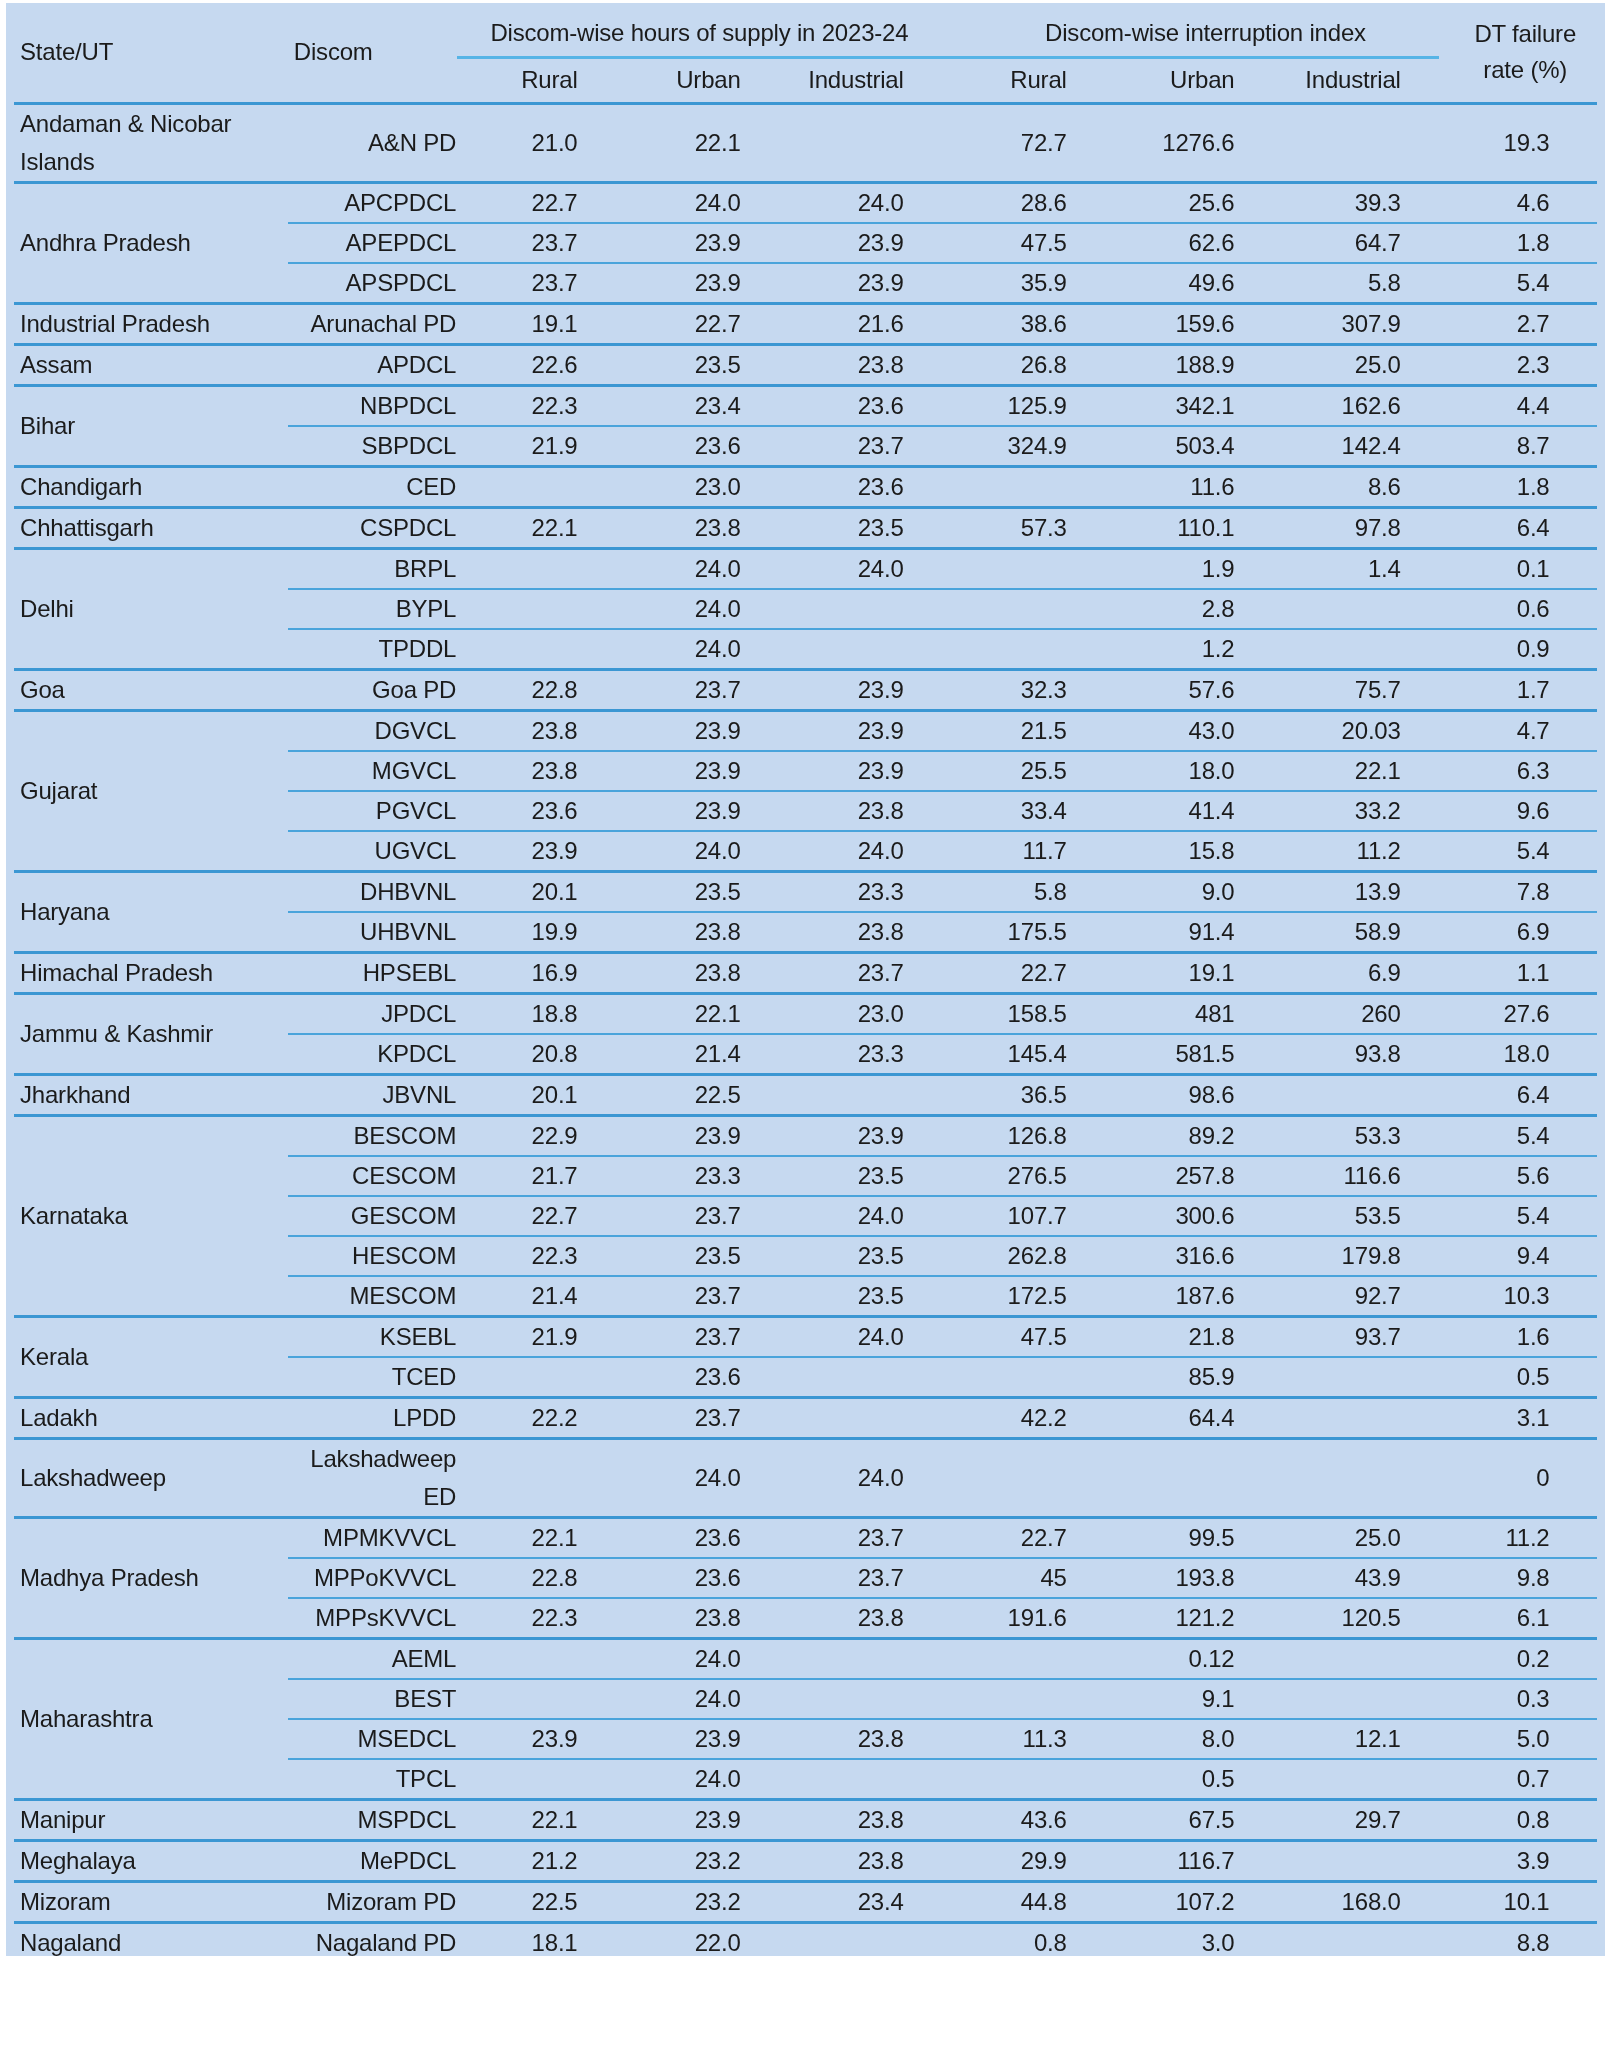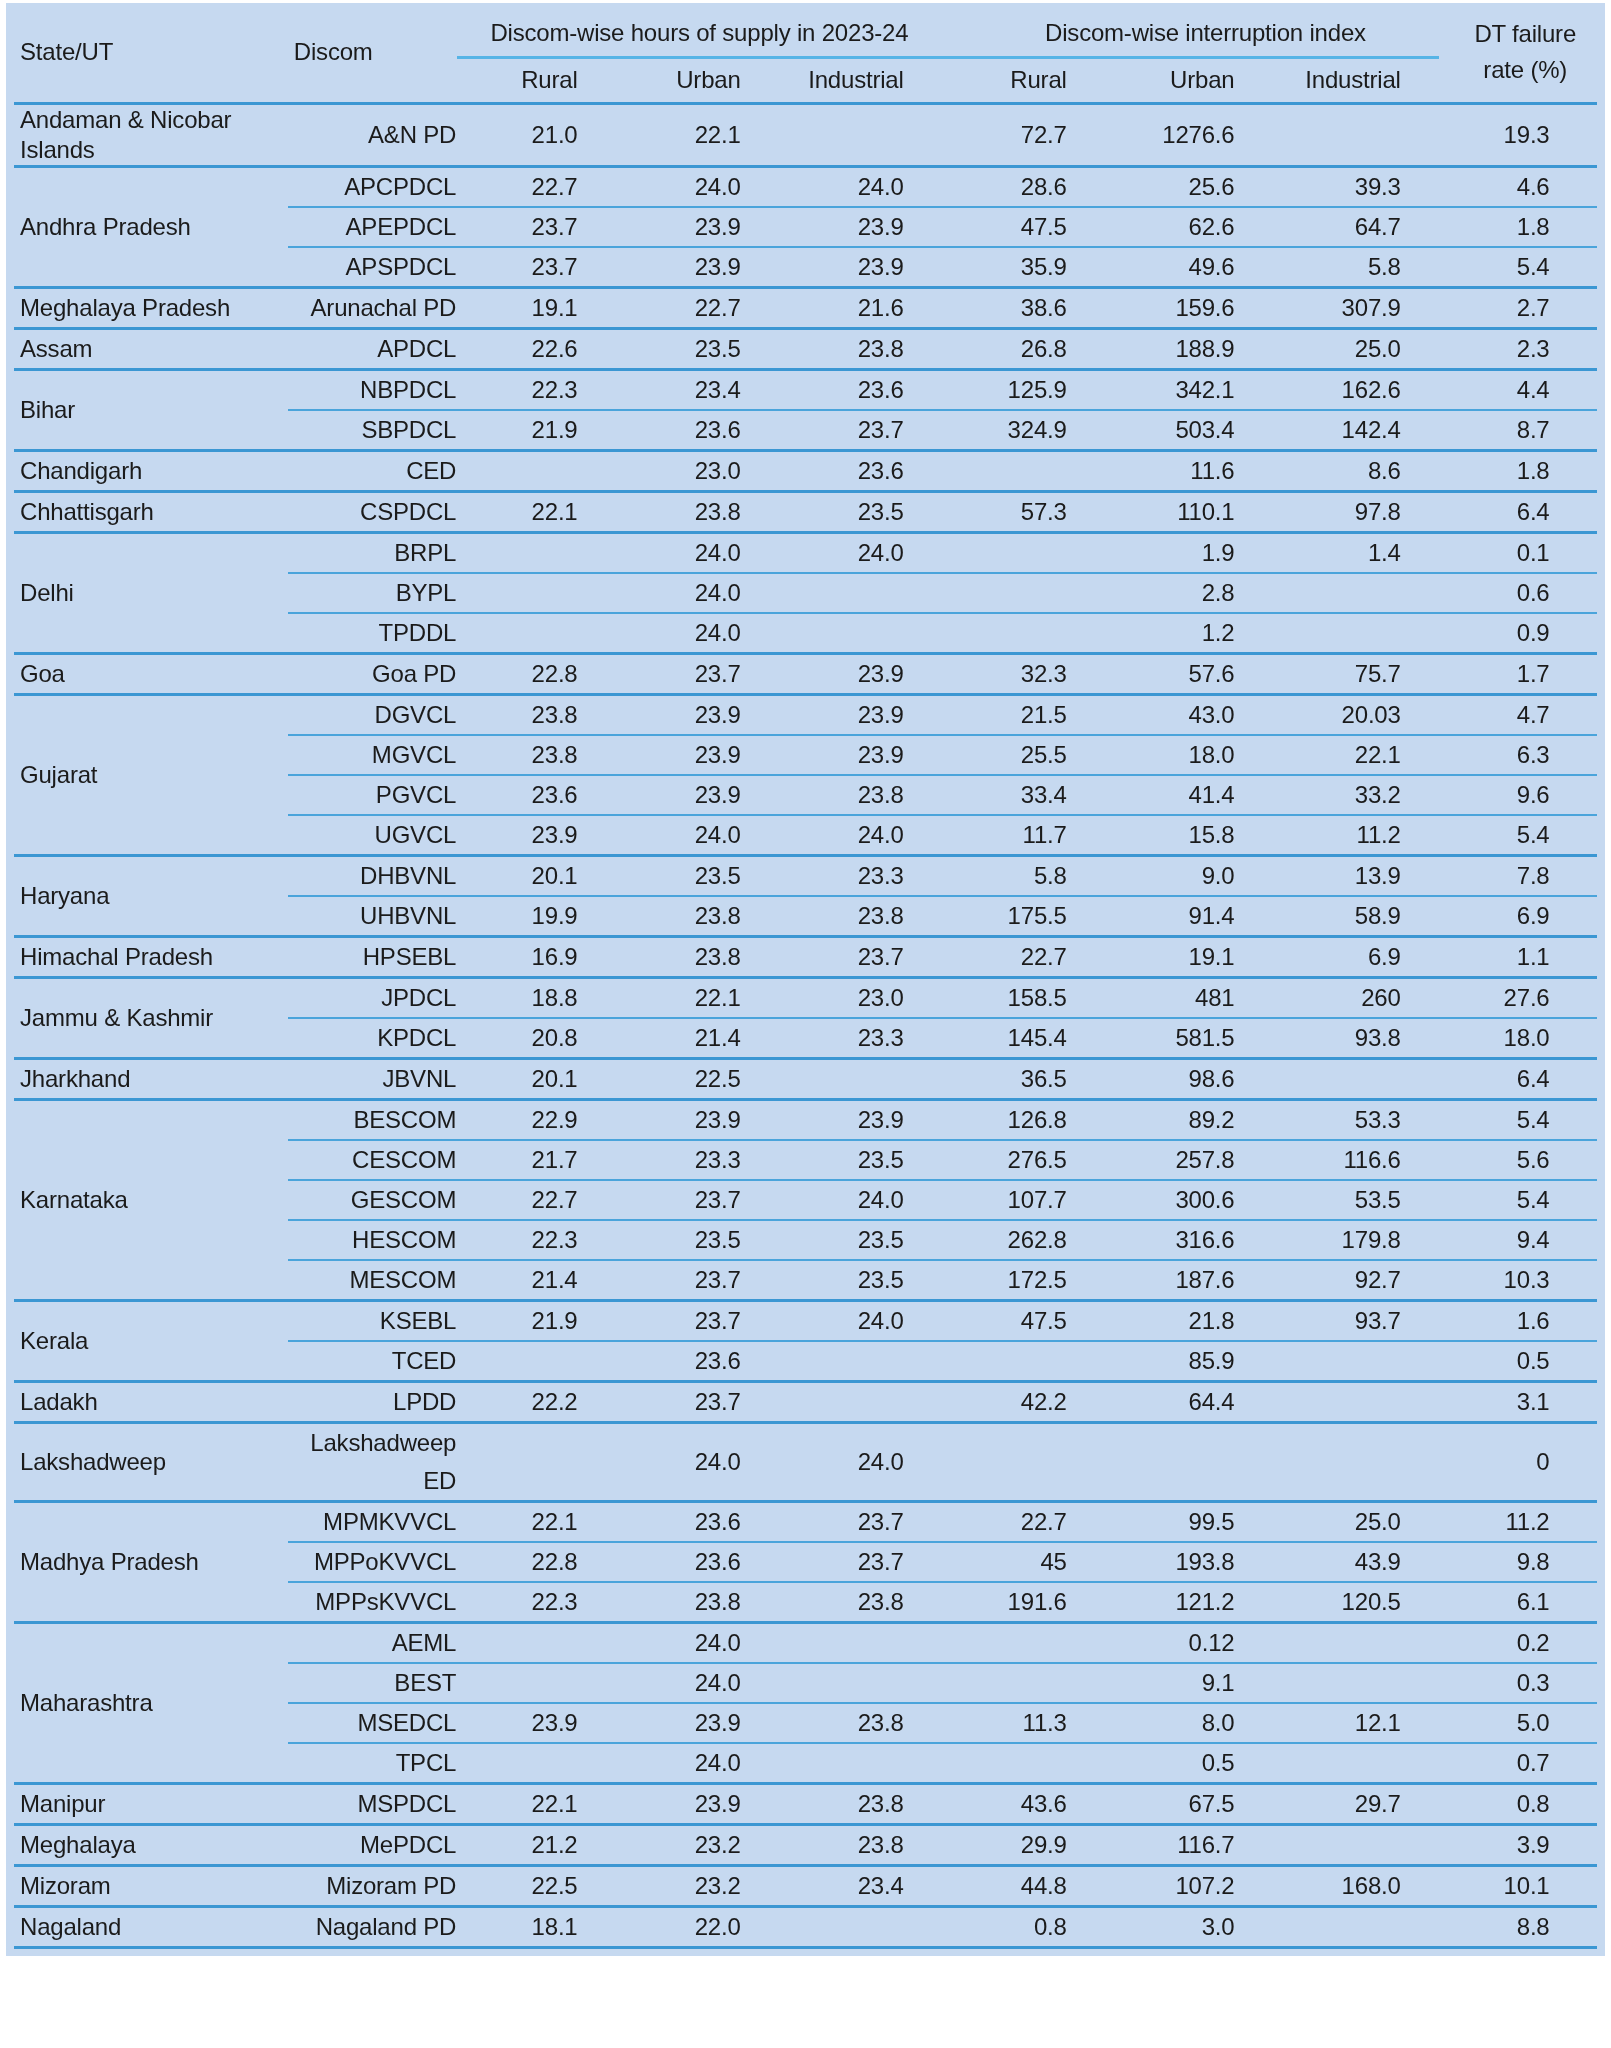--- a/index.html
+++ b/index.html
@@ -37,21 +37,21 @@
   th.group{
     text-align:center;vertical-align:bottom;padding-bottom:9px;
     border-bottom:3px solid var(--line-light);
   }
   th.group.g2{padding-left:2%;}
   th.num, td.num{text-align:right;padding-right:2.4%;}
   th.dt-head{text-align:center;vertical-align:middle;line-height:1.5;padding-left:1%;}
   td.num.dt{padding-right:3.0%;}
   th.hrule{border-bottom:3px solid var(--line-strong);}
   tbody td{line-height:34px;padding-top:0;padding-bottom:0;vertical-align:middle;}
-  td.state{text-align:left;padding-left:6px;line-height:30px;}
+  td.state{text-align:left;padding-left:6px;line-height:38px;}
   td.discom{text-align:right;line-height:38px;}
   tr.inner td:not(.state){border-bottom:2px solid var(--line);}
   tr.group-end td{border-bottom:3px solid var(--line-strong);}
   td.state{border-bottom:3px solid var(--line-strong);}
 </style>
 </head>
 <body>
 
 <div class="page">
 
@@ -126,21 +126,21 @@
             <td class="discom">APSPDCL</td>
             <td class="num">23.7</td>
             <td class="num">23.9</td>
             <td class="num">23.9</td>
             <td class="num">35.9</td>
             <td class="num">49.6</td>
             <td class="num">5.8</td>
             <td class="num dt">5.4</td>
           </tr>
           <tr class="group-end">
-            <td class="state" rowspan="1">Meghalaya Pradesh</td>
+            <td class="state" rowspan="1">Industrial Pradesh</td>
             <td class="discom">Arunachal PD</td>
             <td class="num">19.1</td>
             <td class="num">22.7</td>
             <td class="num">21.6</td>
             <td class="num">38.6</td>
             <td class="num">159.6</td>
             <td class="num">307.9</td>
             <td class="num dt">2.7</td>
           </tr>
           <tr class="group-end">

